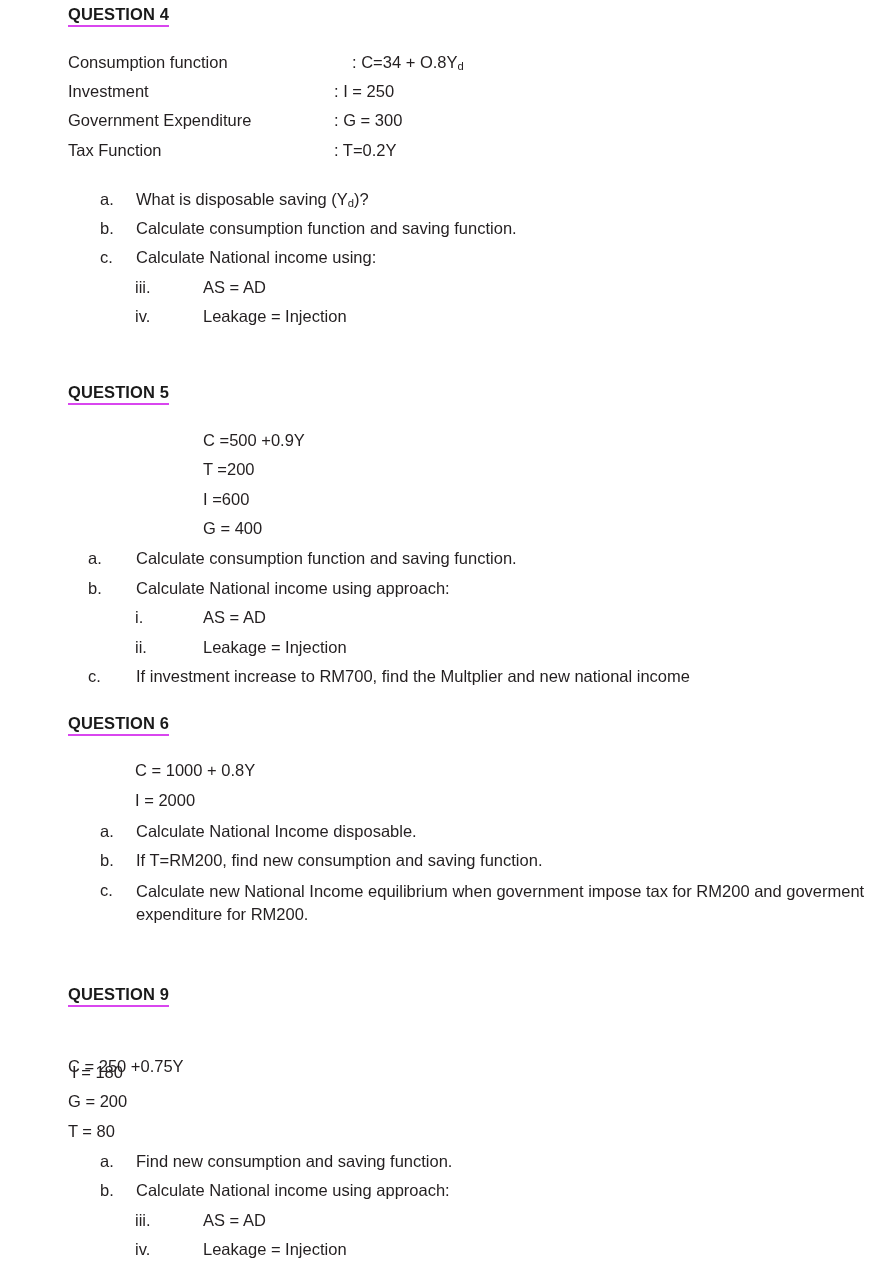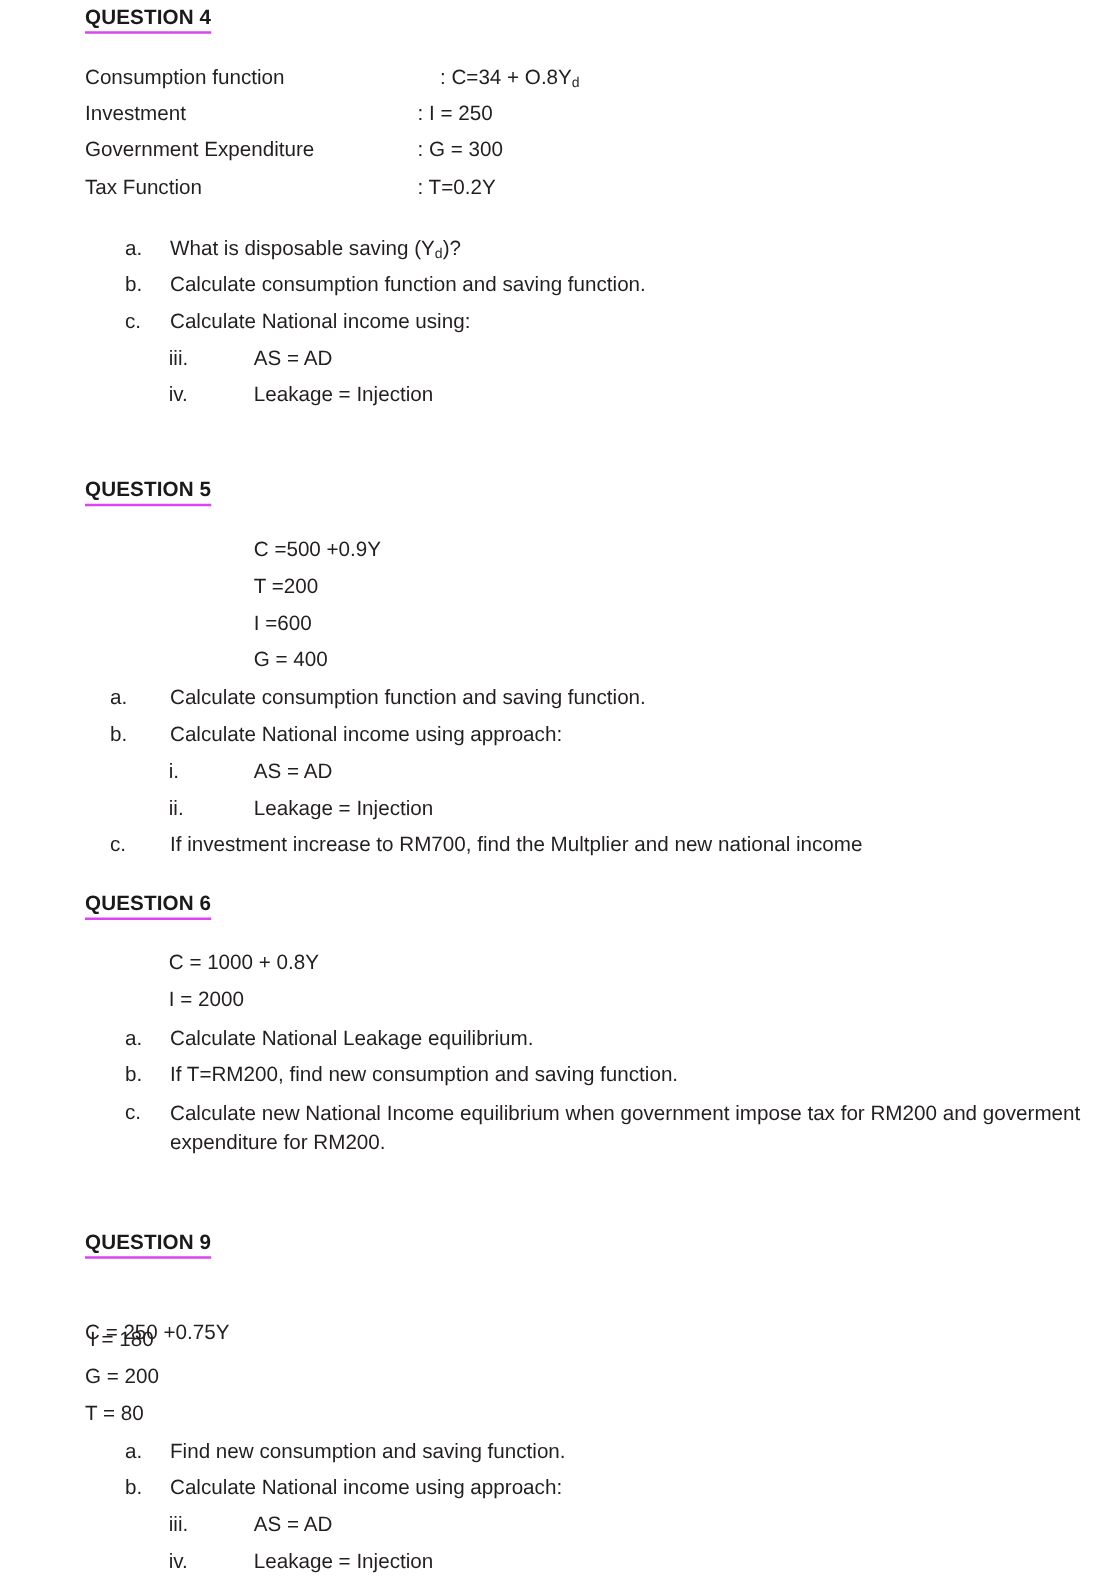--- a/index.html
+++ b/index.html
@@ -181,21 +181,21 @@
 
   <div class="q-heading" style="top:714px;">
     <span>QUESTION 6</span>
   </div>
 
   <div class="eq-line" style="top:761px; left:135px;">C = 1000 + 0.8Y</div>
   <div class="eq-line" style="top:791px; left:135px;">I = 2000</div>
 
   <div class="li" style="top:821px; left:100px; width:760px;">
     <span class="marker">a.</span>
-    <span class="li-text" style="padding-left:36px;">Calculate National Leakage equilibrium.</span>
+    <span class="li-text" style="padding-left:36px;">Calculate National Income disposable.</span>
   </div>
 
   <div class="li" style="top:850px; left:100px; width:760px;">
     <span class="marker">b.</span>
     <span class="li-text" style="padding-left:36px;">If  T=RM200, find new consumption and saving function.</span>
   </div>
 
   <div class="li wrap" style="top:880px; left:100px; width:810px;">
     <span class="marker">c.</span>
     <span class="li-text" style="padding-left:36px; line-height:1.38;">Calculate new National Income equilibrium when government impose tax for RM200 and goverment expenditure for RM200.</span>

